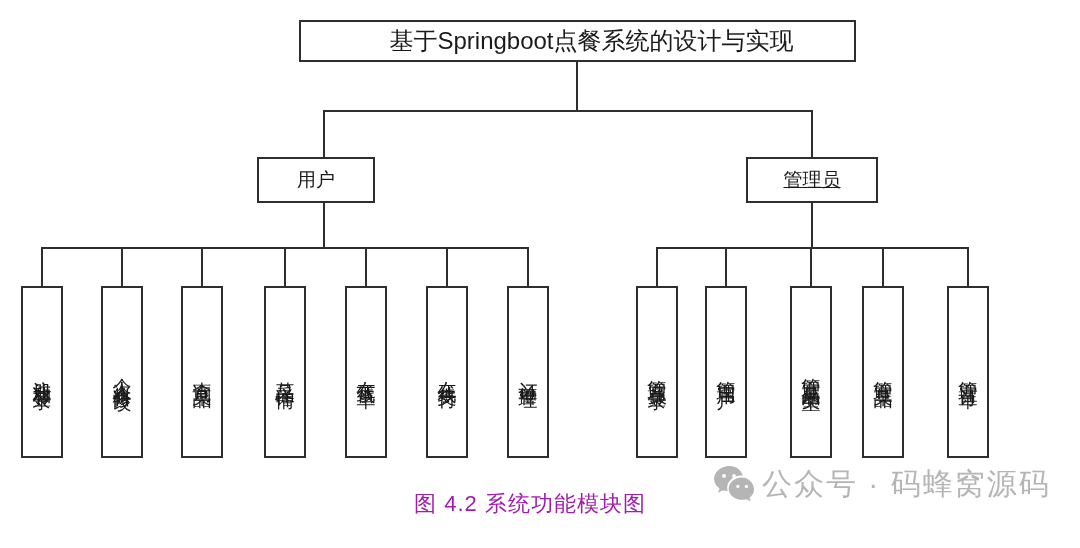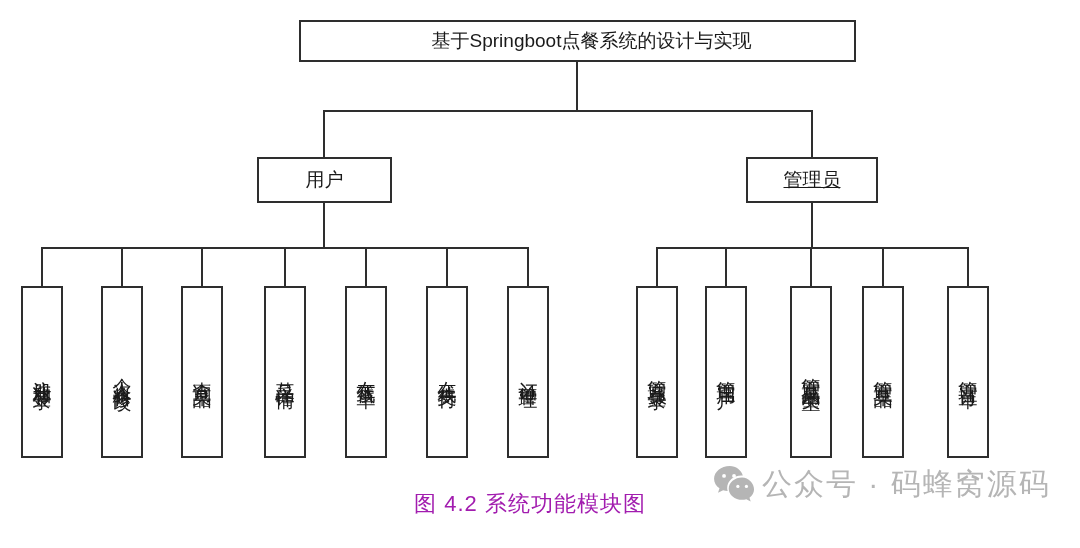--- a/index.html
+++ b/index.html
@@ -5,21 +5,21 @@
   html,body{margin:0;padding:0;background:#ffffff;}
   .canvas{
     position:relative;width:1080px;height:548px;background:#ffffff;
     font-family:"Liberation Sans","DejaVu Sans",sans-serif;color:#1a1a1a;overflow:hidden;
   }
   .box{
     position:absolute;box-sizing:border-box;background:#ffffff;
     border:2px solid #2e2e2e;display:flex;align-items:center;justify-content:center;
     text-align:center;line-height:1.25;
   }
-  .root{font-size:19px;padding-left:28px;}
+  .root{font-size:24px;padding-left:28px;}
   .lvl2{font-size:19px;}
   .leaf{
     writing-mode:vertical-rl;text-orientation:upright;
     font-size:19px;letter-spacing:3px;
   }
   .vline,.hline{position:absolute;background:#2e2e2e;}
   .vline{width:2px;}
   .hline{height:2px;}
   .caption{
     position:absolute;left:330px;top:489px;width:400px;
@@ -36,21 +36,21 @@
 
 <div class="canvas">
 
   <div class="box root" style="left:299px;top:20px;width:557px;height:42px;">基于Springboot点餐系统的设计与实现</div>
 
   <div class="vline" style="left:576px;top:62px;height:48px;"></div>
   <div class="hline" style="left:323px;top:110px;width:490px;"></div>
   <div class="vline" style="left:323px;top:110px;height:47px;"></div>
   <div class="vline" style="left:811px;top:110px;height:47px;"></div>
 
-  <div class="box lvl2" style="left:257px;top:157px;width:135px;height:46px;">用户</div>
+  <div class="box lvl2" style="left:257px;top:157px;width:118px;height:46px;">用户</div>
   <div class="box lvl2" style="left:746px;top:157px;width:132px;height:46px;text-decoration:underline;">管理员</div>
 
   <div class="vline" style="left:323px;top:203px;height:44px;"></div>
   <div class="hline" style="left:41px;top:247px;width:488px;"></div>
   <div class="vline" style="left:41px;top:247px;height:39px;"></div>
   <div class="vline" style="left:121px;top:247px;height:39px;"></div>
   <div class="vline" style="left:201px;top:247px;height:39px;"></div>
   <div class="vline" style="left:284px;top:247px;height:39px;"></div>
   <div class="vline" style="left:365px;top:247px;height:39px;"></div>
   <div class="vline" style="left:446px;top:247px;height:39px;"></div>

